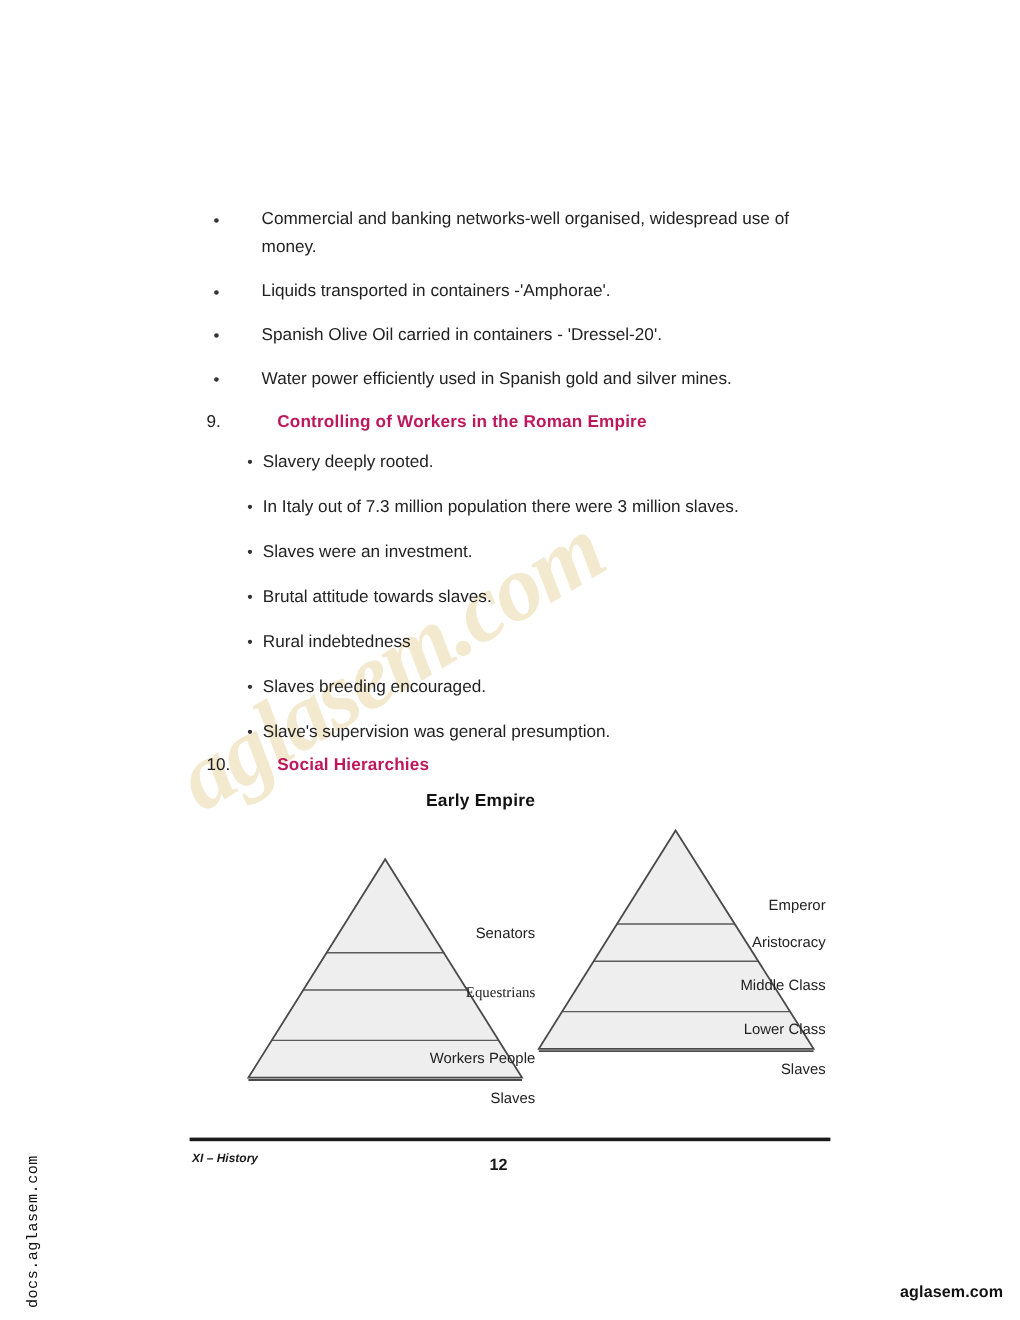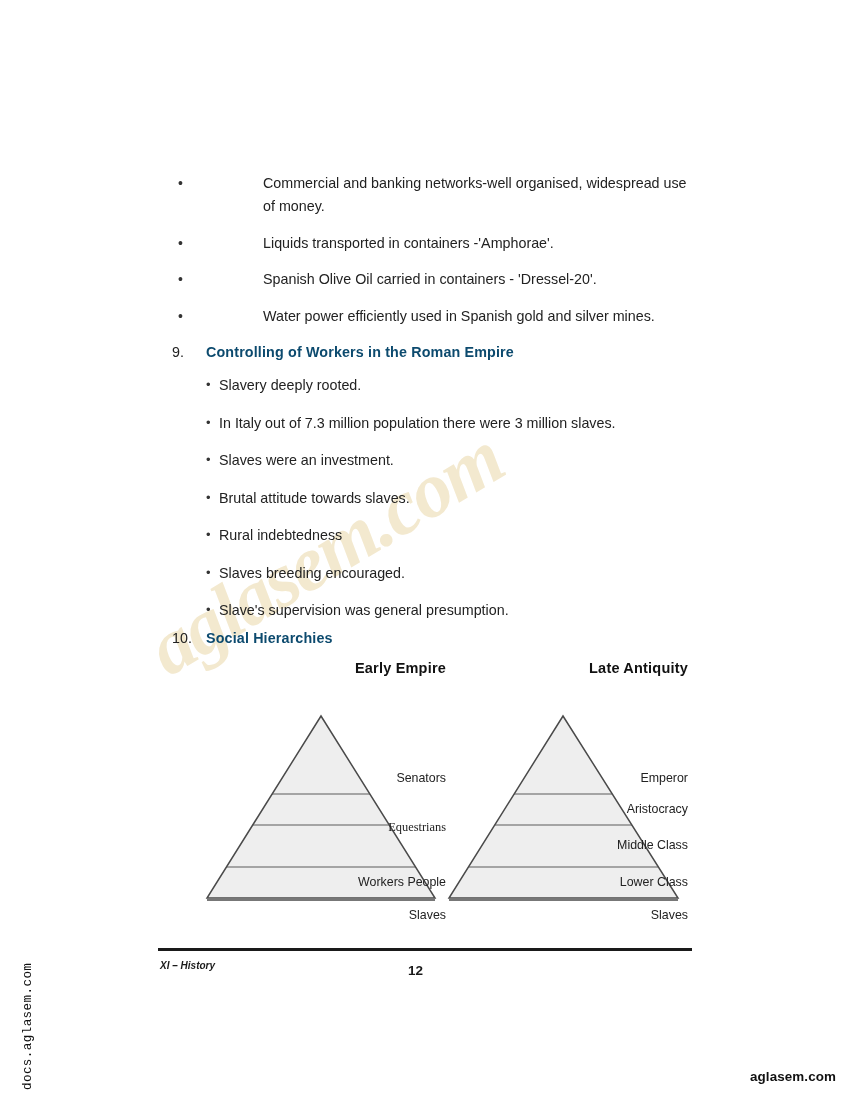--- a/index.html
+++ b/index.html
@@ -73,41 +73,41 @@
   }
   .tier1-bullet {
     width: 40px;
     flex: 0 0 40px;
     font-size: 14px;
     line-height: 1.62;
     color: #333;
   }
   .tier1-text {
     flex: 1;
-    margin-left: 45px;
   }
 
   
   .num-heading {
     position: absolute;
     display: flex;
     align-items: baseline;
     font-size: 14.3px;
   }
   .num-heading .num {
     width: 34px;
     flex: 0 0 34px;
     font-weight: 400;
     color: #222;
     text-align: left;
   }
   .num-heading .htext {
     font-weight: 700;
-    color: #0c4a6e;
+    color: #be185d;
     letter-spacing: 0.15px;
+    margin-left: 25px;
   }
 
   #heading-9 { left: 172px; top: 344px; }
   #heading-10 { left: 172px; top: 630px; }
 
   
   .tier2-list {
     position: absolute;
     left: 206px;
     top: 375px;
@@ -337,21 +337,20 @@
         <div class="pyramid-labels">
           <div class="pyr-label" style="top:88px;">Senators</div>
           <div class="pyr-label" style="top:137px;font-family:Liberation Serif, serif;">Equestrians</div>
           <div class="pyr-label" style="top:192px;">Workers People</div>
           <div class="pyr-label" style="top:225px;">Slaves</div>
         </div>
       </div>
     </div>
 
     <div class="pyramid-block" id="pyramid-late">
-      <div class="pyramid-title">Late Antiquity</div>
       <div class="pyramid-svg-wrap">
         <svg class="pyramid-svg" width="250" height="225" viewBox="0 0 250 225">
           <defs>
             <clipPath id="clipLate">
               <polygon points="125,32 240,214 11,214"></polygon>
             </clipPath>
           </defs>
           <g clip-path="url(#clipLate)">
             <rect x="0" y="32" width="250" height="182" fill="#eeeeee"></rect>
             <line x1="0" y1="110" x2="250" y2="110" stroke="#5a5a5a" stroke-width="1.2"></line>

